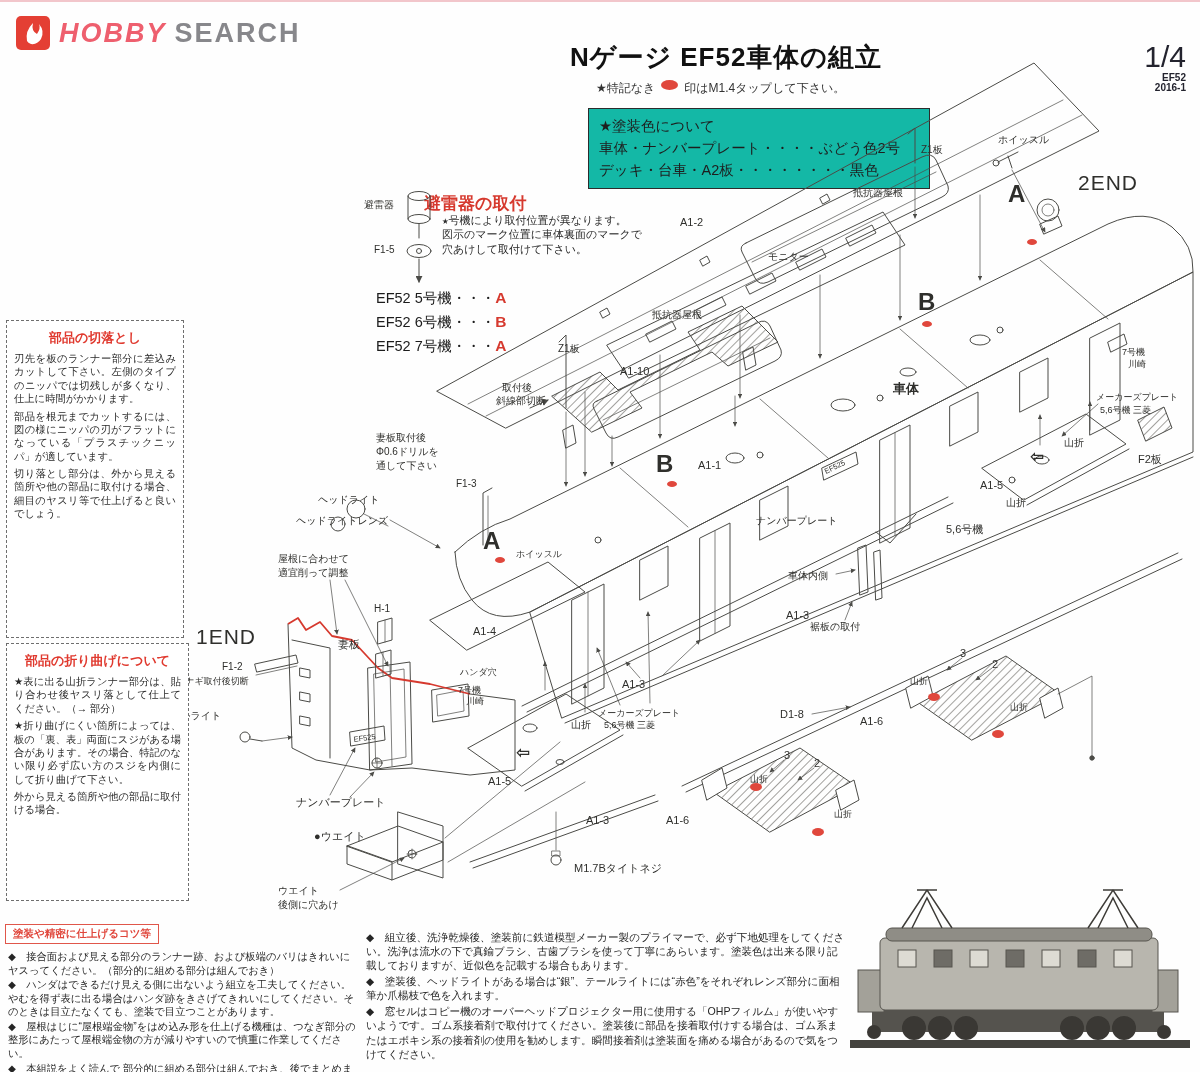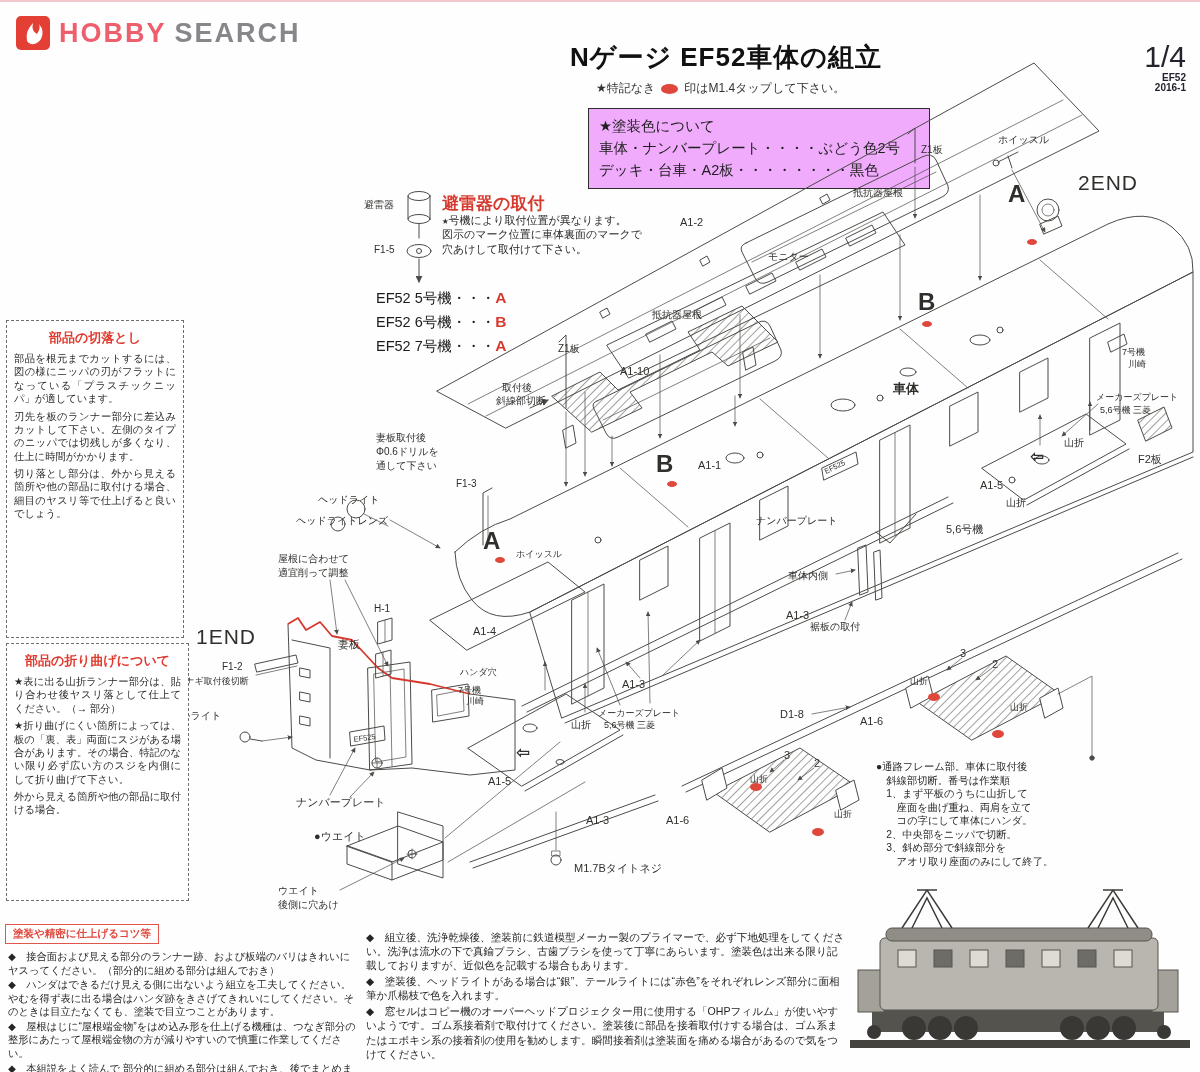--- a/index.html
+++ b/index.html
@@ -2,34 +2,34 @@
 <html><head>
 <meta charset="utf-8">
 <style>
   html,body{margin:0;padding:0;background:#fff;}
   .page{position:relative;width:1200px;height:1072px;background:#fefefe;overflow:hidden;
         font-family:"Liberation Sans","DejaVu Sans",sans-serif;color:#222;}
   .topline{position:absolute;left:0;top:0;width:100%;height:2px;background:#f2c6cb;}
   
   .logo{position:absolute;left:16px;top:16px;display:flex;align-items:center;gap:9px;}
   .logo .word{font-size:27px;font-weight:bold;letter-spacing:2px;}
-  .logo .w1{color:#ee5f6e;}
+  .logo .w1{color:#ee5f6e;font-style:italic;}
   .logo .w2{color:#87878b;margin-left:8px;}
   .pageno{position:absolute;right:14px;top:6px;text-align:right;color:#23232e;line-height:1.05;}
   .pageno .big{font-size:30px;font-weight:500;margin-top:35px;}
   .pageno .sm{font-size:10px;font-weight:bold;}
   
   .title{position:absolute;left:570px;top:40px;font-size:26px;font-weight:600;color:#111;letter-spacing:1px;text-align:right;}
-  .subtitle{position:absolute;left:596px;top:80px;font-size:12px;color:#333;display:flex;align-items:center;gap:6px;}
+  .subtitle{position:absolute;left:596px;top:80px;font-size:12px;color:#333;display:flex;align-items:flex-start;gap:6px;}
   .red-ellipse{display:inline-block;width:17px;height:10px;border-radius:50%;background:#e0473c;}
   
   .paintbox{position:absolute;left:588px;top:108px;width:320px;border:1.6px solid #2c2c2c;padding:7px 10px;
-            font-size:14.5px;font-weight:500;line-height:1.5;color:#1e1e1e;background:#f0abfc;}
-  
-  .arr-head{position:absolute;left:442px;top:192px;font-size:17px;font-weight:bold;color:#d6392e;}
+            font-size:14.5px;font-weight:500;line-height:1.5;color:#1e1e1e;background:#14b8a6;}
+  
+  .arr-head{position:absolute;left:424px;top:192px;font-size:17px;font-weight:bold;color:#d6392e;}
   .arr-note{position:absolute;left:442px;top:214px;font-size:11px;line-height:1.3;color:#2a2a2a;white-space:pre-line;font-family:Liberation Mono, monospace;}
   .machines{position:absolute;left:376px;top:286px;font-size:14.5px;font-weight:500;color:#1c1c1c;line-height:1.55;}
   .machines .mk{color:#d6392e;font-weight:bold;font-size:15.5px;}
   
   .dbox{position:absolute;border:1.6px dashed #6e6e6e;background:#fff;padding:6px 7px;box-sizing:border-box;}
   .dbox .btitle{text-align:center;color:#e0392e;font-weight:bold;font-size:13px;margin:2px 0 5px 0;}
   .dbox p{margin:0 0 4px 0;font-size:10.3px;line-height:1.3;color:#2a2a2a;text-align:justify;}
   #cutbox{left:6px;top:320px;width:178px;height:318px;}
   #foldbox{left:6px;top:643px;width:183px;height:258px;}
   
@@ -502,22 +502,22 @@
       <circle cx="240" cy="158" r="12" fill="#3a3834"></circle>
         <circle cx="266" cy="158" r="12" fill="#3a3834"></circle>
         <circle cx="292" cy="158" r="12" fill="#3a3834"></circle>
       <circle cx="42" cy="162" r="7" fill="#3a3834"></circle>
         <circle cx="332" cy="162" r="7" fill="#3a3834"></circle>
     </g>
   </svg>
 
   <div class="dbox" id="cutbox">
     <div class="btitle">部品の切落とし</div>
+    <p>刃先を板のランナー部分に差込みカットして下さい。左側のタイプのニッパでは切残しが多くなり、仕上に時間がかかります。</p>
     <p>部品を根元までカットするには、図の様にニッパの刃がフラットになっている「プラスチックニッパ」が適しています。</p>
-    <p>刃先を板のランナー部分に差込みカットして下さい。左側のタイプのニッパでは切残しが多くなり、仕上に時間がかかります。</p>
     <p>切り落とし部分は、外から見える箇所や他の部品に取付ける場合、細目のヤスリ等で仕上げると良いでしょう。</p>
   </div>
   <div class="dbox" id="foldbox">
     <div class="btitle">部品の折り曲げについて</div>
     <p>★表に出る山折ランナー部分は、貼り合わせ後ヤスリ落として仕上てください。（→ 部分）</p>
     <p>★折り曲げにくい箇所によっては、板の「裏、表」両面にスジがある場合があります。その場合、特記のない限り必ず広い方のスジを内側にして折り曲げて下さい。</p>
     <p>外から見える箇所や他の部品に取付ける場合。</p>
   </div>
 
   <div class="tips-title">塗装や精密に仕上げるコツ等</div>
@@ -528,21 +528,13 @@
     <p>◆　本組説をよく読んで 部分的に組める部分は組んでおき、後でまとめます。</p>
 
   </div>
 
   <div class="notes-body">
     <p>◆　組立後、洗浄乾燥後、塗装前に鉄道模型メーカー製のプライマーで、必ず下地処理をしてください。洗浄は流水の下で真鍮ブラシ、古歯ブラシを使って丁寧にあらいます。塗装色は出来る限り記載しておりますが、近似色を記載する場合もあります。</p>
     <p>◆　塗装後、ヘッドライトがある場合は“銀”、テールライトには“赤色”をそれぞれレンズ部分に面相筆か爪楊枝で色を入れます。</p>
     <p>◆　窓セルはコピー機のオーバーヘッドプロジェクター用に使用する「OHPフィルム」が使いやすいようです。ゴム系接着剤で取付けてください。塗装後に部品を接着取付けする場合は、ゴム系またはエポキシ系の接着剤の使用を勧めします。瞬間接着剤は塗装面を痛める場合があるので気をつけてください。</p>
   </div>
 
-  <div class="frame-note">●通路フレーム部。車体に取付後
-　斜線部切断。番号は作業順
-　1、まず平板のうちに山折して
-　　座面を曲げ重ね、両肩を立て
-　　コの字にして車体にハンダ。
-　2、中央部をニッパで切断。
-　3、斜め部分で斜線部分を
-　　アオリ取り座面のみにして終了。</div>
 </div>
 
 </body></html>

